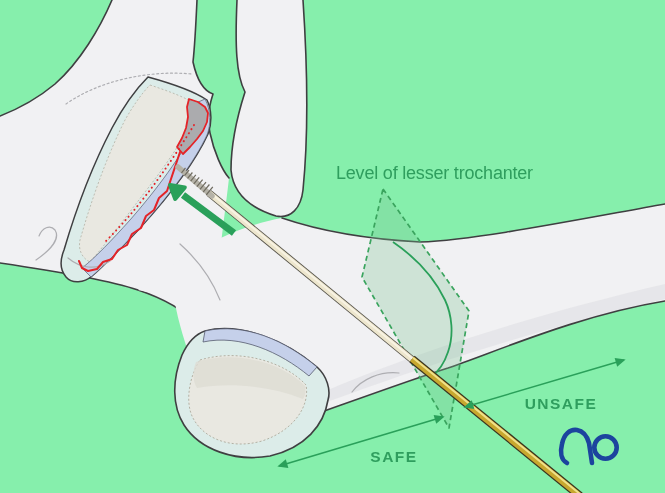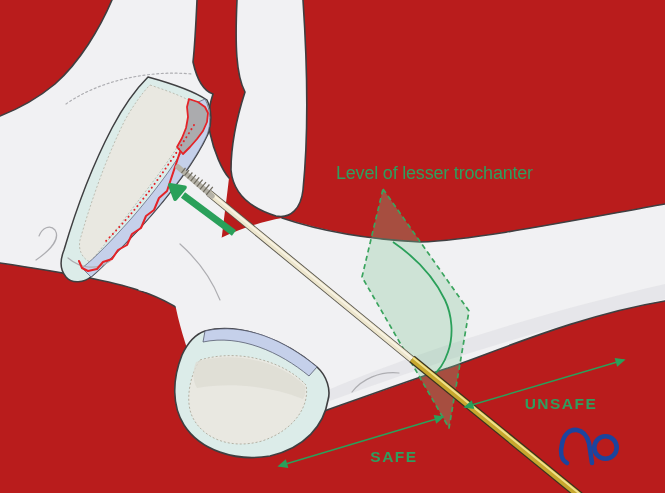--- a/index.html
+++ b/index.html
@@ -1,16 +1,16 @@
 <!DOCTYPE html>
 <html><head>
 <meta charset="utf-8">
 <style>
   html,body{margin:0;padding:0;background:#ffffff;}
-  #stage{position:relative;width:665px;height:493px;background:#b91c1c;overflow:hidden;
+  #stage{position:relative;width:665px;height:493px;background:#86efac;overflow:hidden;
          font-family:"Liberation Sans",sans-serif;}
   svg{display:block}
   .bone{fill:#f1f1f3;}
   .bone-edge{fill:none;stroke:#3f3f41;stroke-width:1.6;stroke-linecap:round;stroke-linejoin:round;}
   .faint{fill:none;stroke:#aeaeb2;stroke-width:1.2;stroke-linecap:round;}
   .teal{fill:#dcece9;}
   .beige{fill:#e9e8e1;}
   .peri{fill:#c5d0ea;}
   .green-text{fill:#2f9e5e;font-family:"Liberation Sans",sans-serif;}
   .zone-text{fill:#2f9e5e;font-weight:bold;letter-spacing:1.5px;font-size:15.5px;}

